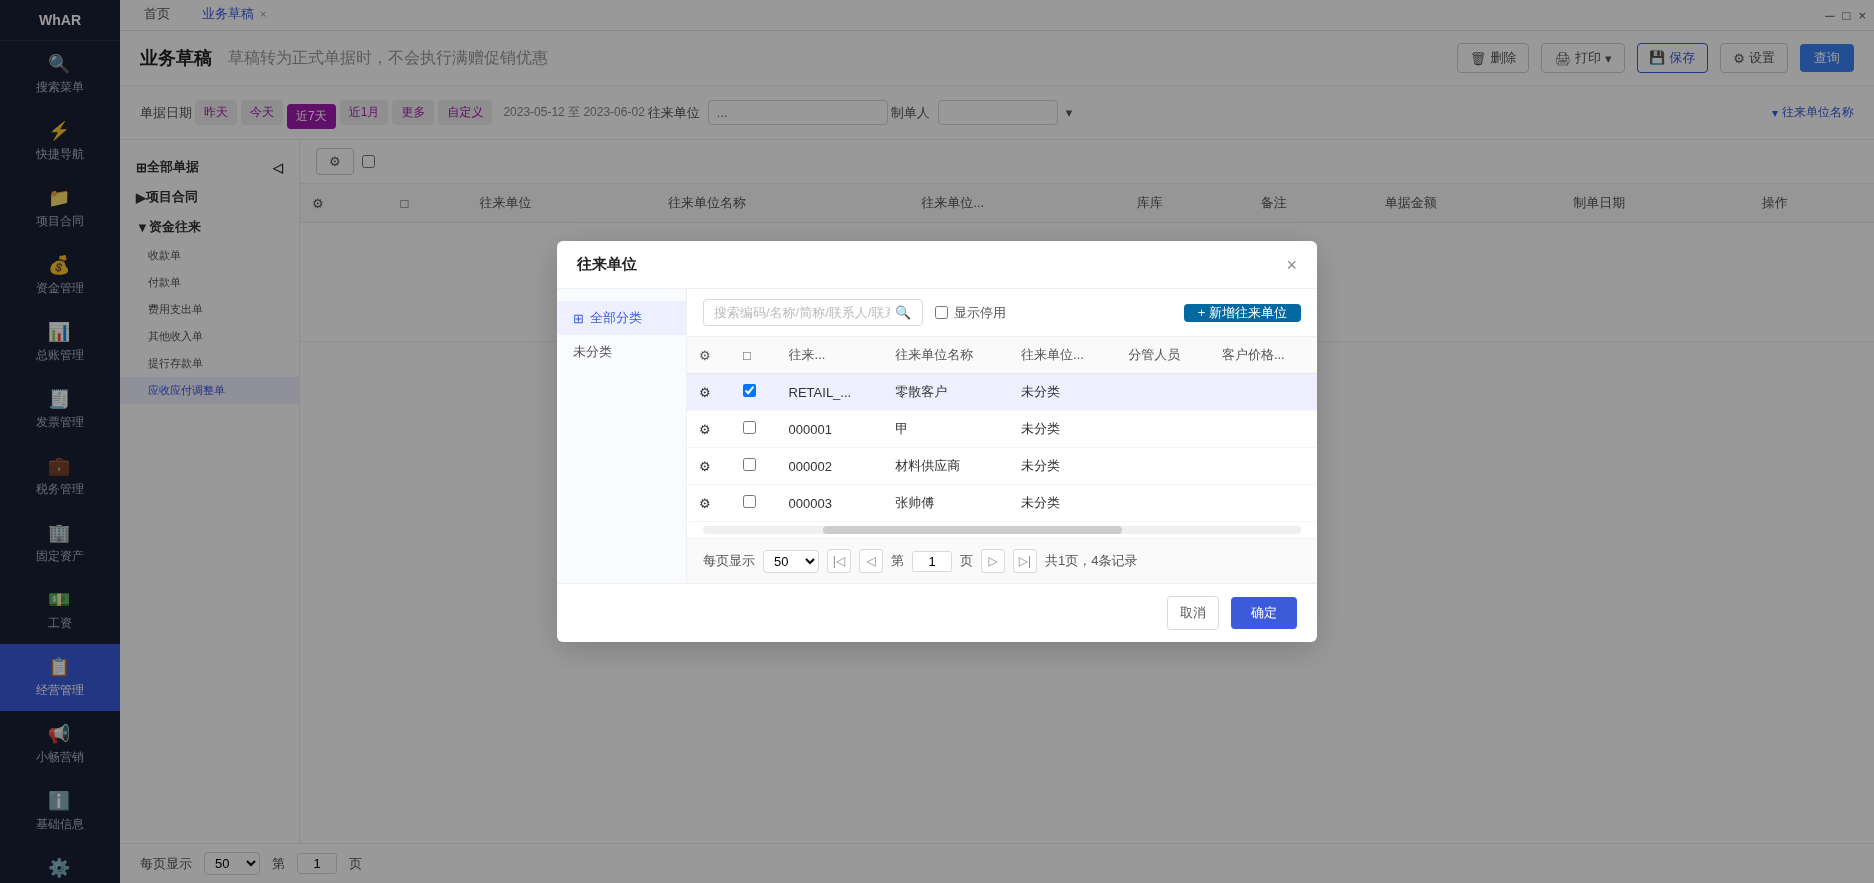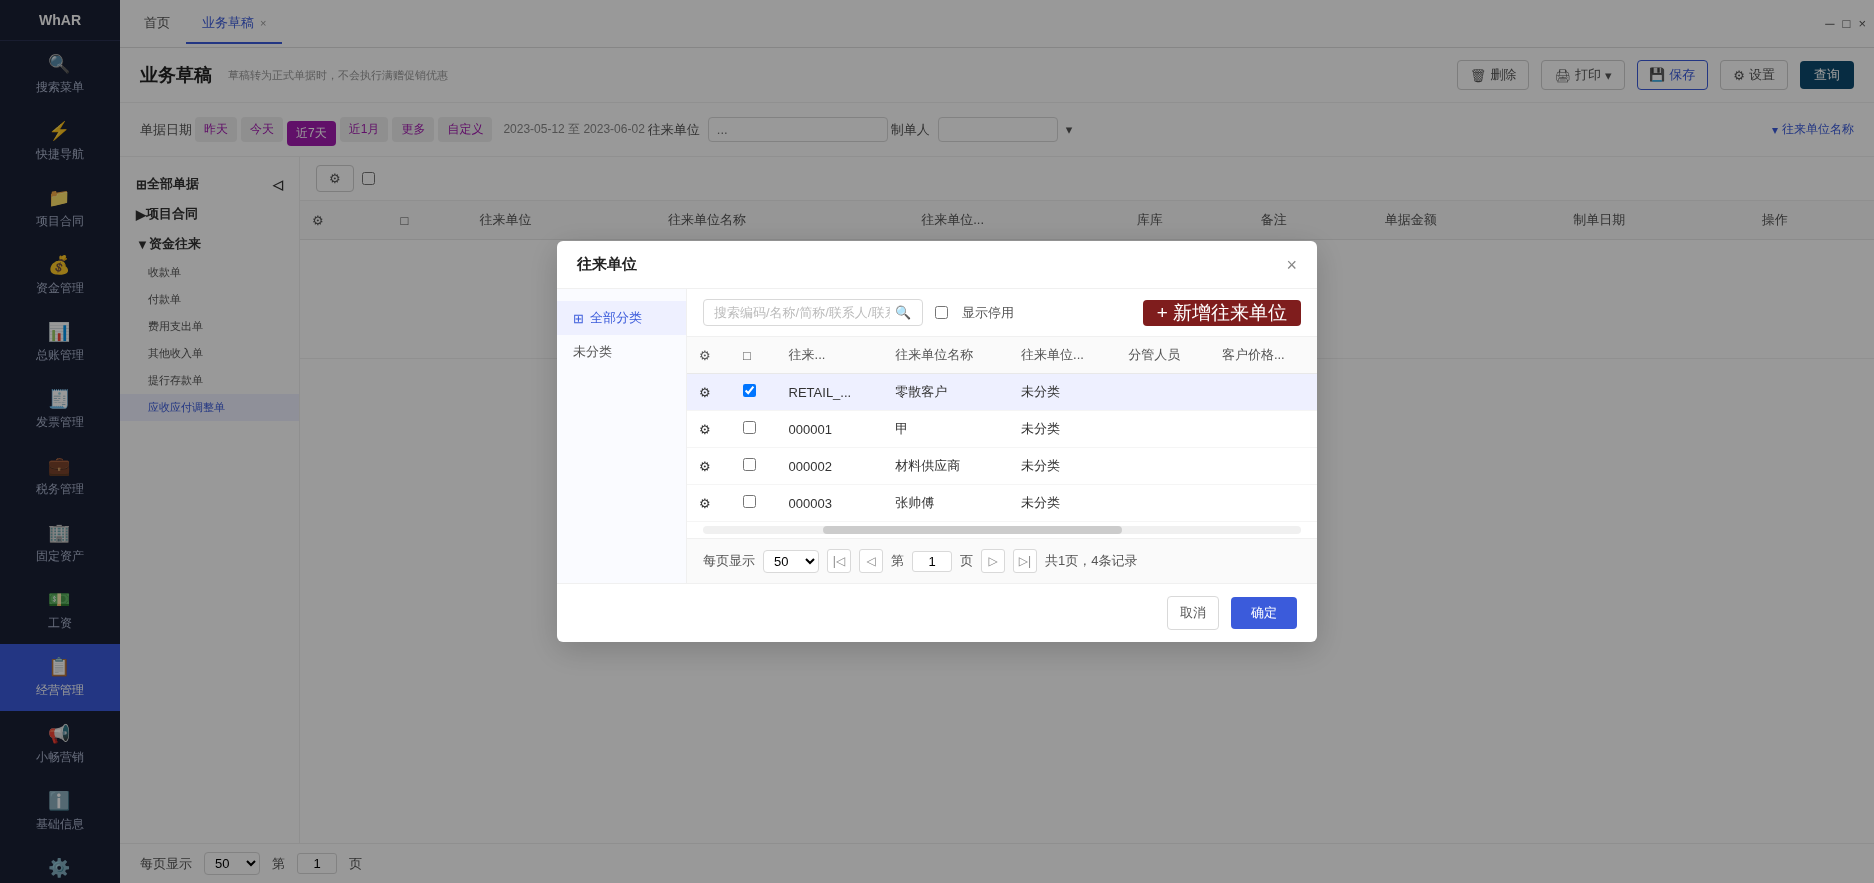--- a/index.html
+++ b/index.html
@@ -47,21 +47,21 @@
       height: 100%;
       overflow: hidden;
     }
 
     
     .top-tabs {
       background: #fff;
       border-bottom: 1px solid #e0e0e0;
       display: flex;
       align-items: center;
-      height: 48px;
+      height: 31px;
       padding: 0 8px;
     }
     .tab {
       padding: 0 16px;
       height: 40px;
       display: flex;
       align-items: center;
       font-size: 13px;
       color: #555;
       cursor: pointer;
@@ -94,21 +94,21 @@
       align-items: center;
       border-bottom: 1px solid #f0f0f0;
     }
     .page-title {
       font-size: 18px;
       font-weight: 600;
       color: #222;
       margin-right: 16px;
     }
     .page-subtitle {
-      font-size: 11px;
+      font-size: 16px;
       color: #999;
     }
     .page-header-actions {
       margin-left: auto;
       display: flex;
       align-items: center;
       gap: 12px;
     }
     .btn-outline {
       border: 1px solid #d0d0d0;
@@ -116,21 +116,21 @@
       color: #555;
       padding: 5px 12px;
       border-radius: 4px;
       font-size: 13px;
       cursor: pointer;
       display: flex;
       align-items: center;
       gap: 4px;
     }
     .btn-primary {
-      background: #0c4a6e;
+      background: #3b82f6;
       color: #fff;
       border: none;
       padding: 5px 14px;
       border-radius: 4px;
       font-size: 13px;
       cursor: pointer;
     }
     .btn-save {
       border: 1px solid #3b5bdb;
       background: #fff;
@@ -363,32 +363,32 @@
       border: none;
       outline: none;
       font-size: 13px;
       width: 100%;
       color: #333;
     }
     .modal-search input::placeholder { color: #bbb; }
     .checkbox-label {
       display: flex;
       align-items: center;
-      gap: 14px;
+      gap: 6px;
       font-size: 13px;
       color: #555;
     }
     .modal-add-btn {
       margin-left: auto;
-      background: #7f1d1d;
+      background: #0369a1;
       color: #fff;
       border: none;
       padding: 0 14px;
       border-radius: 4px;
-      font-size: 19px;
+      font-size: 13px;
       cursor: pointer;
       white-space: nowrap;
     }
     .modal-table-wrapper {
       flex: 1;
       overflow: auto;
     }
     .modal-table {
       width: 100%;
       border-collapse: collapse;

